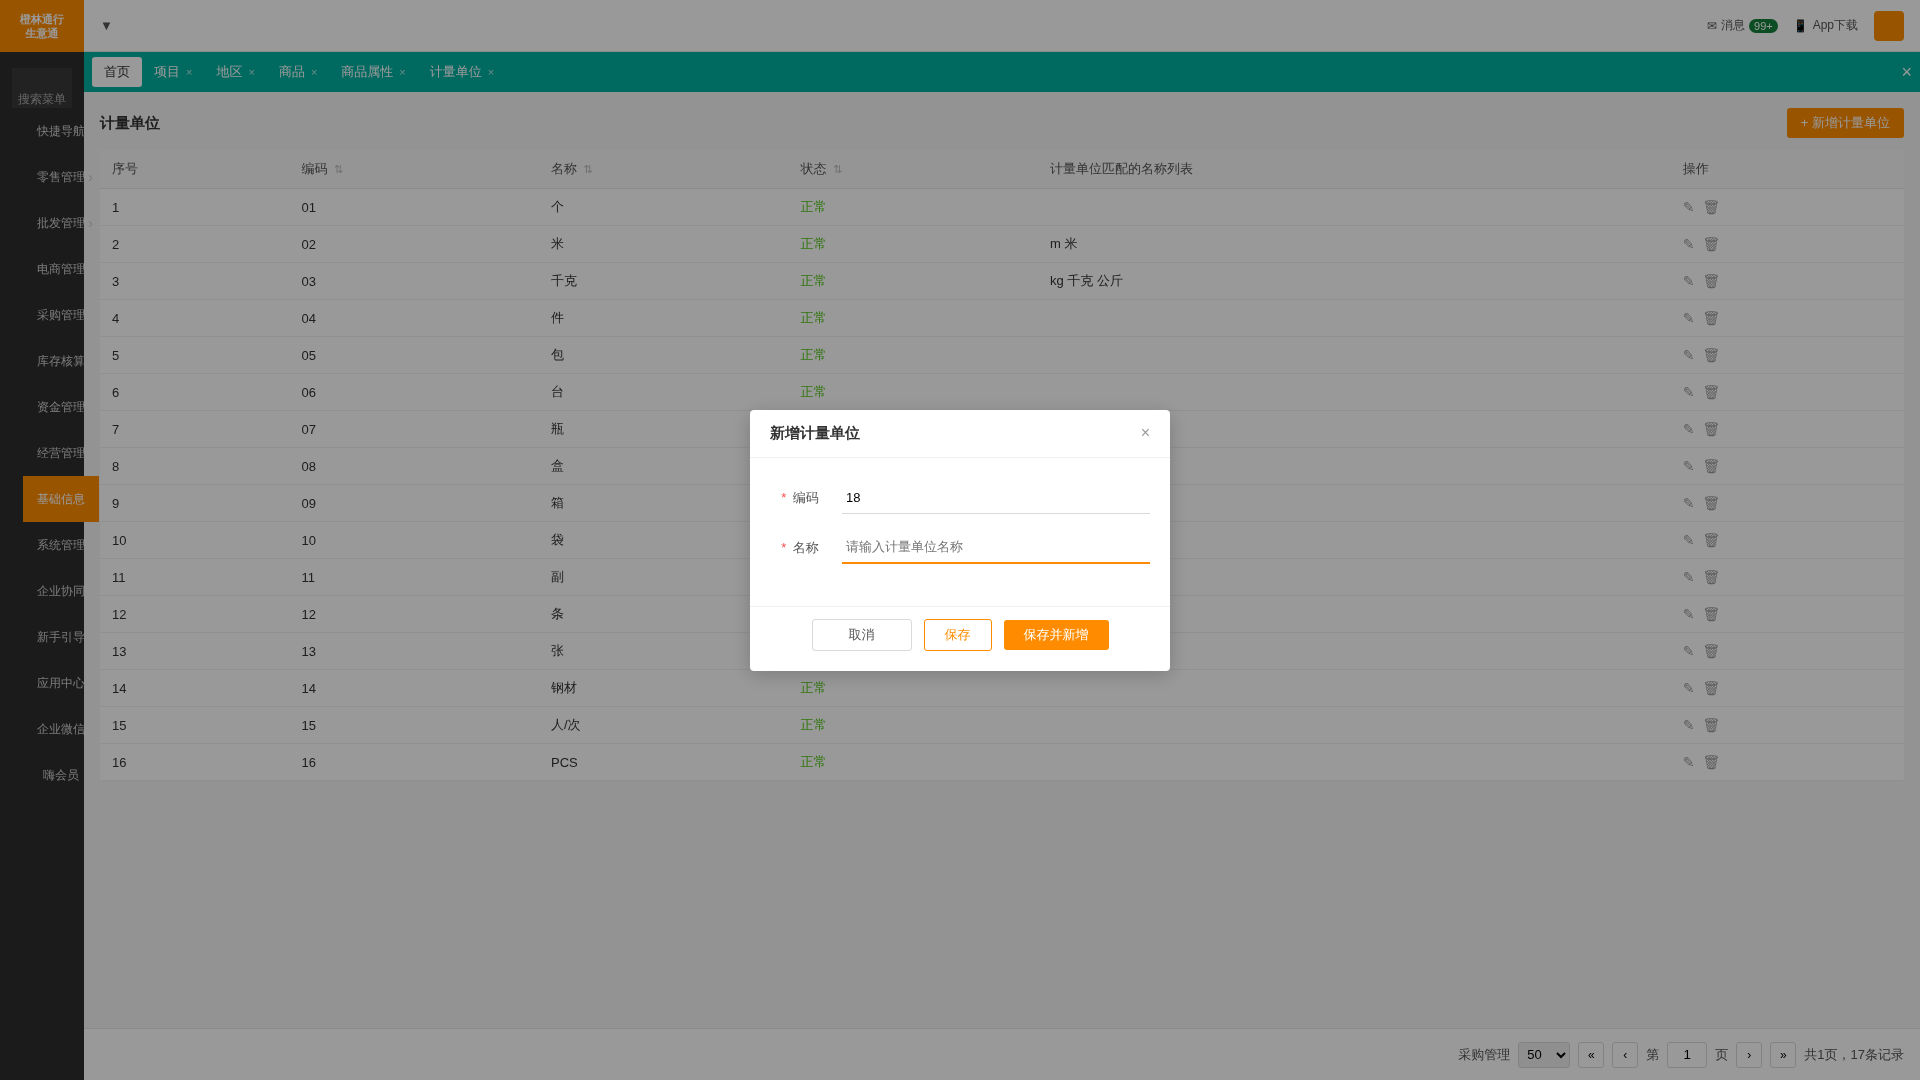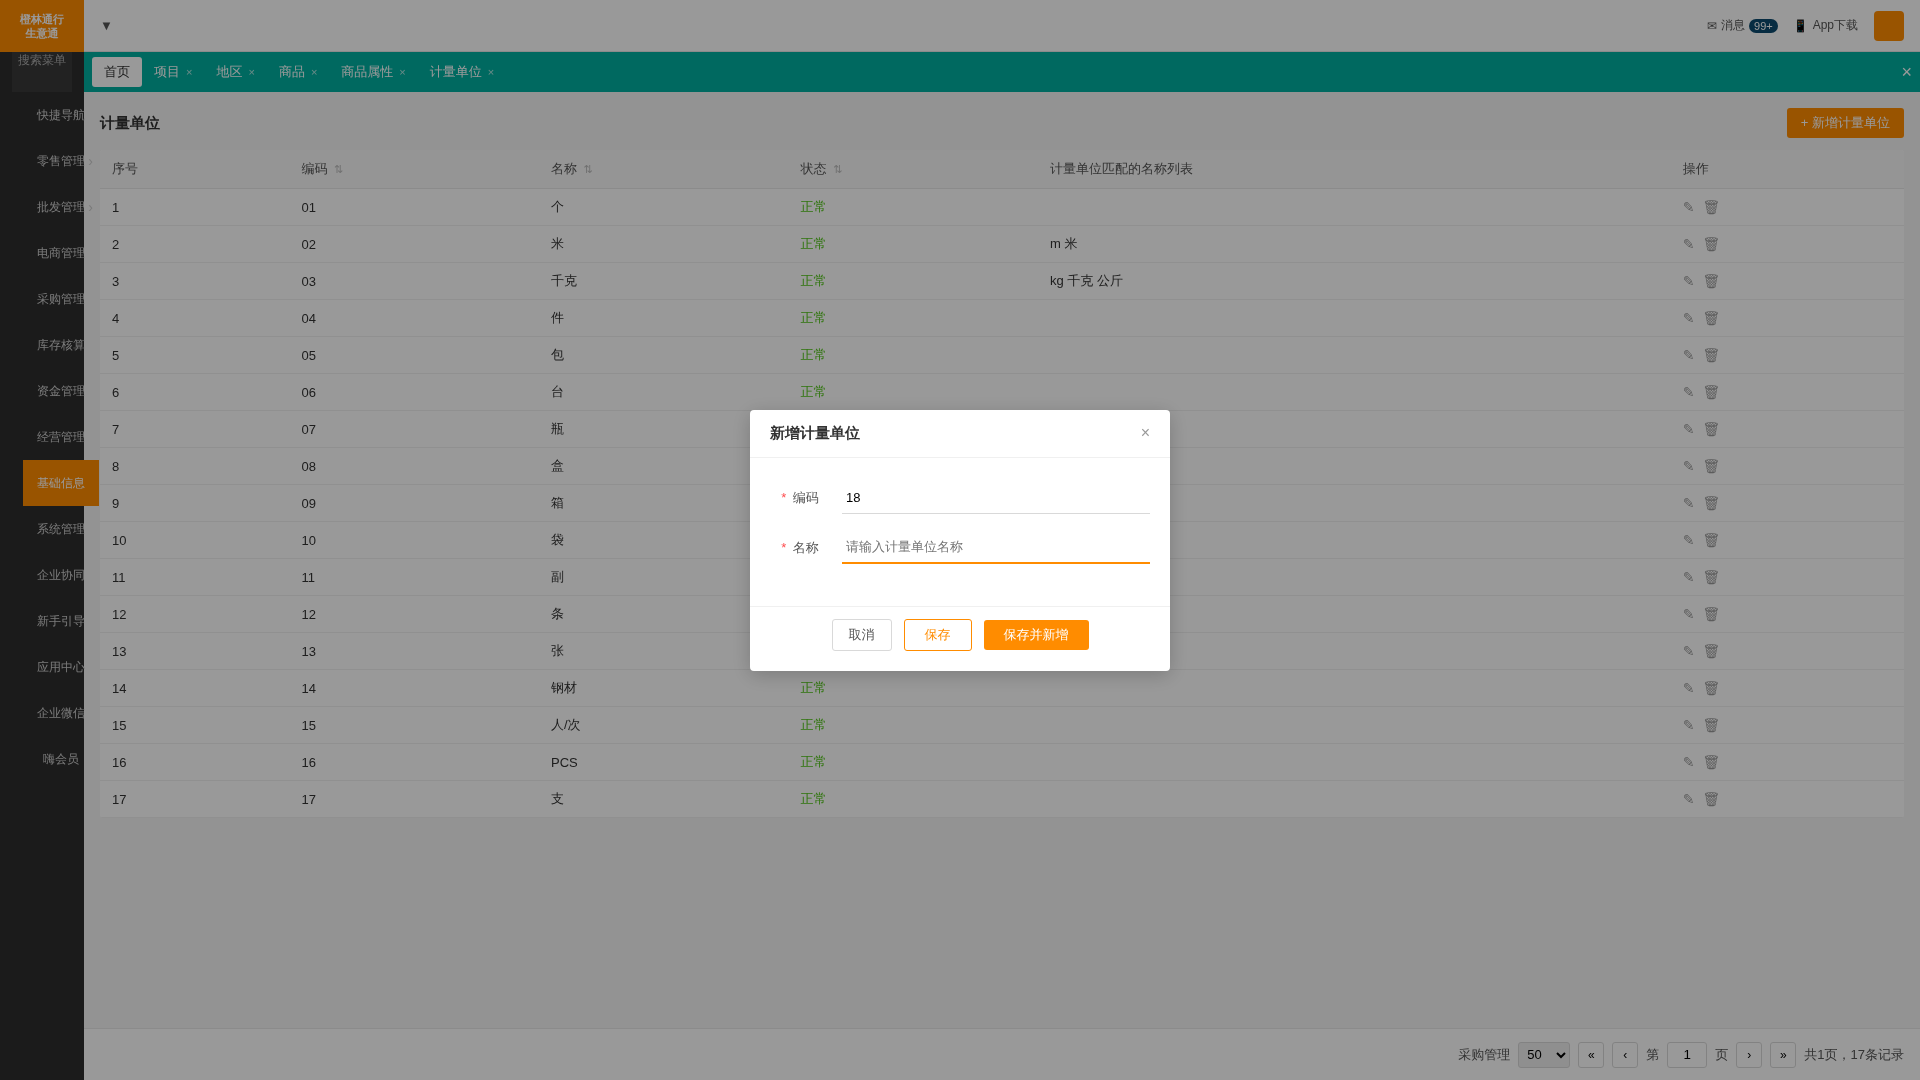--- a/index.html
+++ b/index.html
@@ -2,34 +2,34 @@
 <html><head>
   <meta charset="utf-8">
   <style>
     * { margin: 0; padding: 0; box-sizing: border-box; }
     body { font-family: 'Microsoft YaHei', sans-serif; font-size: 13px; background: #f0f0f0; width: 1920px; height: 1080px; overflow: hidden; display: flex; }
 
     
     .sidebar { width: 84px; background: #2d2d2d; height: 1080px; display: flex; flex-direction: column; align-items: center; flex-shrink: 0; }
     .sidebar-logo { width: 84px; height: 52px; background: #ff8c00; display: flex; align-items: center; justify-content: center; }
     .sidebar-logo-text { color: white; font-size: 11px; font-weight: bold; text-align: center; line-height: 1.3; }
-    .sidebar-search { width: 60px; height: 40px; background: #3a3a3a; display: flex; align-items: flex-start; justify-content: center; color: #aaa; font-size: 12px; cursor: pointer; }
+    .sidebar-search { width: 60px; height: 40px; background: #3a3a3a; display: flex; align-items: flex-end; justify-content: center; color: #aaa; font-size: 12px; cursor: pointer; margin-top: 16px; }
     .sidebar-nav-item { width: 76px; height: 46px; display: flex; align-items: center; justify-content: center; color: #ccc; font-size: 12px; cursor: pointer; position: relative; margin-left: 38px; }
     .sidebar-nav-item.active { background: #ff8c00; color: white; }
     .sidebar-nav-item.has-arrow::after { content: '›'; position: absolute; right: 6px; font-size: 14px; }
 
     
     .main { flex: 1; display: flex; flex-direction: column; height: 1080px; }
 
     
     .topbar { height: 52px; background: white; display: flex; align-items: center; justify-content: space-between; padding: 0 16px; border-bottom: 1px solid #e8e8e8; flex-shrink: 0; }
     .topbar-left { display: flex; align-items: center; gap: 8px; color: #555; font-size: 13px; }
     .topbar-right { display: flex; align-items: center; gap: 16px; }
     .topbar-badge { display: flex; align-items: center; gap: 4px; color: #555; font-size: 12px; }
-    .badge-num { background: #0c4a6e; color: white; border-radius: 10px; padding: 1px 5px; font-size: 11px; }
+    .badge-num { background: #15803d; color: white; border-radius: 10px; padding: 1px 5px; font-size: 11px; }
     .topbar-avatar { width: 30px; height: 30px; background: #ff8c00; border-radius: 4px; }
 
     
     .tabs { height: 40px; background: #00b0a0; display: flex; align-items: center; padding: 0 8px; flex-shrink: 0; }
     .tab { height: 30px; display: flex; align-items: center; padding: 0 12px; border-radius: 3px; color: white; font-size: 13px; cursor: pointer; gap: 6px; }
     .tab.active { background: white; color: #333; }
     .tab-close { font-size: 11px; opacity: 0.7; }
     .tabs-close-all { margin-left: auto; color: white; font-size: 18px; cursor: pointer; }
 
     
@@ -62,21 +62,21 @@
     .modal-header { padding: 14px 20px; border-bottom: 1px solid #f0f0f0; display: flex; align-items: center; justify-content: space-between; gap: 28px; }
     .modal-title { font-size: 15px; font-weight: bold; color: #333; }
     .modal-close { color: #999; cursor: pointer; font-size: 16px; }
     .modal-body { padding: 24px 20px; }
     .form-row { display: flex; align-items: center; margin-bottom: 18px; }
     .form-label { width: 60px; text-align: center; margin-right: 12px; color: #555; font-size: 13px; }
     .required { color: #ff4d4f; margin-right: 3px; }
     .form-input { flex: 1; height: 32px; border: none; border-bottom: 1px solid #d9d9d9; outline: none; font-size: 13px; padding: 0 4px; }
     .form-input.active { border-bottom: 2px solid #ff8c00; }
     .modal-footer { padding: 12px 20px 20px; display: flex; align-items: center; justify-content: center; gap: 12px; border-top: 1px solid #f0f0f0; }
-    .btn-cancel { background: white; color: #555; border: 1px solid #d9d9d9; padding: 6px 16px; border-radius: 3px; font-size: 13px; cursor: pointer; }
+    .btn-cancel { background: white; color: #555; border: 1px solid #d9d9d9; padding: 6px 36px; border-radius: 3px; font-size: 13px; cursor: pointer; }
     .btn-save { background: white; color: #ff8c00; border: 1px solid #ff8c00; padding: 6px 20px; border-radius: 3px; font-size: 13px; cursor: pointer; }
     .btn-save-new { background: #ff8c00; color: white; border: none; padding: 6px 20px; border-radius: 3px; font-size: 13px; cursor: pointer; }
   </style>
 </head>
 <body>
 
 <div class="sidebar">
   <div class="sidebar-logo">
     <div class="sidebar-logo-text">橙林通行<br>生意通</div>
   </div>
@@ -399,33 +399,20 @@
     <td>PCS</td>
     <td><span class="status-normal">正常</span></td>
     <td></td>
     <td>
       <div class="action-btns">
         <span class="action-btn">✎</span>
         <span class="action-btn">🗑</span>
       </div>
     </td>
   </tr>
-            <tr>
-    <td>17</td>
-    <td>17</td>
-    <td>支</td>
-    <td><span class="status-normal">正常</span></td>
-    <td></td>
-    <td>
-      <div class="action-btns">
-        <span class="action-btn">✎</span>
-        <span class="action-btn">🗑</span>
-      </div>
-    </td>
-  </tr>
           </tbody>
       </table>
     </div>
   </div>
 
   <div class="pagination">
     <span>采购管理</span>
     <select class="page-size-select">
       <option>50</option>
       <option>100</option>

